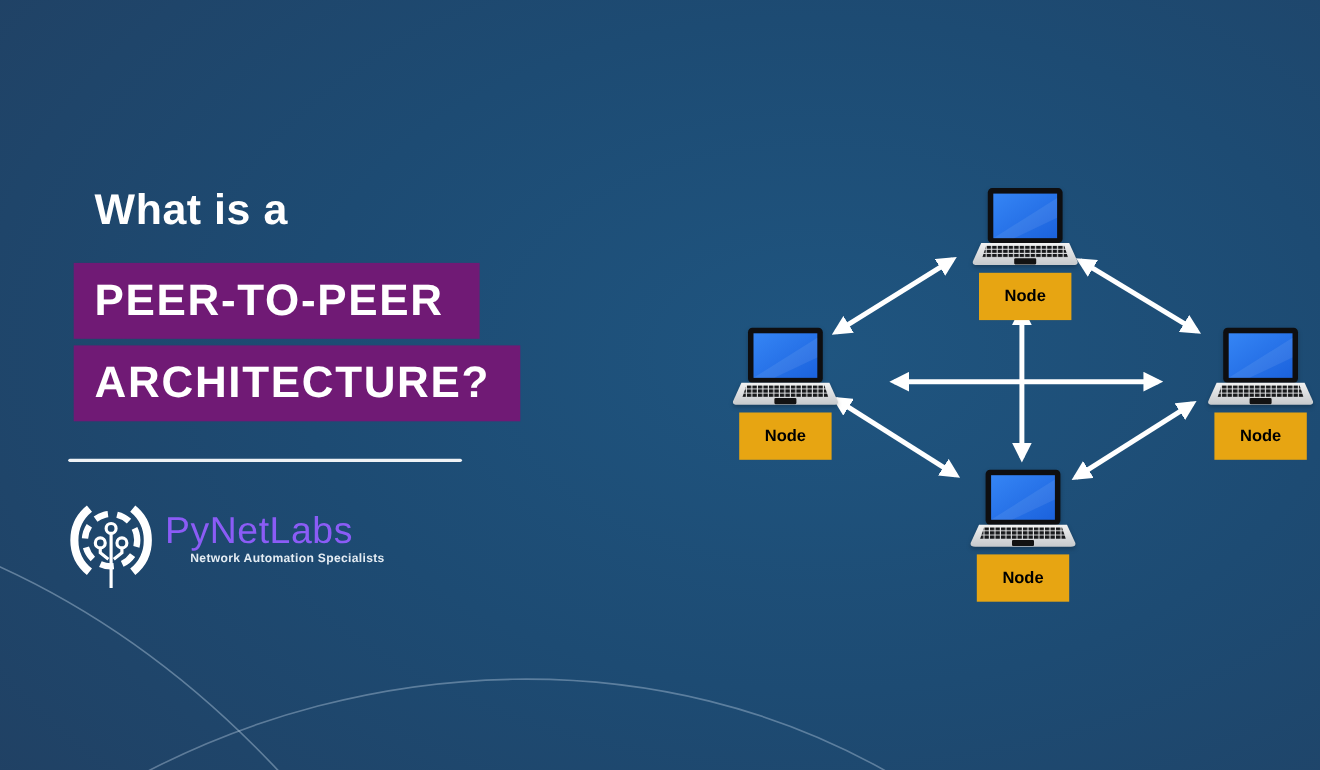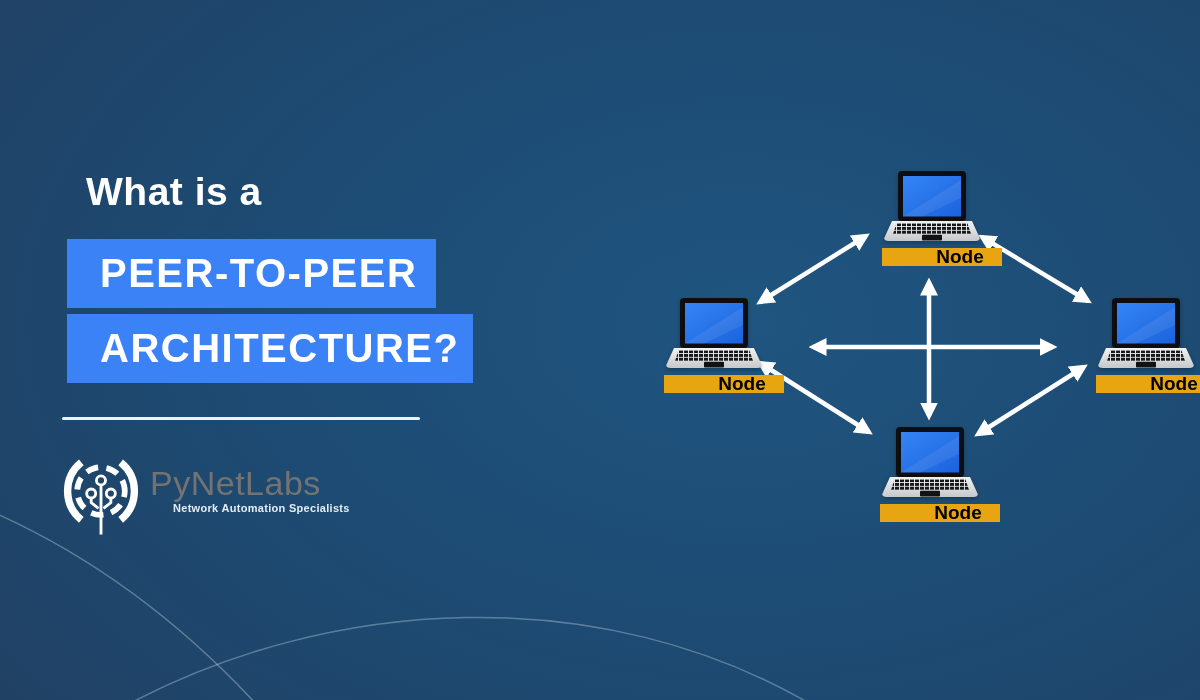--- a/index.html
+++ b/index.html
@@ -13,44 +13,44 @@
 
   
   #bg-arcs{left:0;top:0;width:1200px;height:700px;pointer-events:none;}
 
   
   .title-prefix{
     left:86px;top:170px;
     color:#ffffff;font-size:39px;font-weight:700;letter-spacing:.5px;
   }
   .hl{
-    background:#3b82f6;color:#ffffff;box-sizing:border-box;
-    display:flex;align-items:center;padding-left:33px;
+    background:#701a75;color:#ffffff;box-sizing:border-box;
+    display:flex;align-items:center;padding-left:19px;
     font-weight:800;font-size:40px;letter-spacing:1.5px;
     white-space:nowrap;overflow:hidden;
   }
   .hl1{left:67px;top:239px;width:369px;height:69px;}
   .hl2{left:67px;top:314px;width:406px;height:69px;}
   .divider{
     left:62px;top:417px;width:358px;height:2.5px;background:#ffffff;opacity:.93;border-radius:2px;
   }
   .brand-name{
-    left:150px;top:464px;color:#737373;font-size:34px;font-weight:400;letter-spacing:.5px;
+    left:150px;top:464px;color:#8b5cf6;font-size:34px;font-weight:400;letter-spacing:.5px;
   }
   .brand-tagline{
     left:173px;top:502px;color:#e4ecf3;font-size:11px;font-weight:700;letter-spacing:.3px;
   }
   #brand-logo{left:60px;top:452px;width:82px;height:88px;}
 
   
   .node{width:100px;text-align:center;}
   .node svg.laptop{width:100px;height:76px;display:block;filter:drop-shadow(0 2px 2px rgba(0,0,0,.25));}
   .node-label{
-    width:84px;height:18px;margin:2px auto 0;background:#e7a512;color:#000;
-    font-size:19px;font-weight:700;display:flex;align-items:center;justify-content:center;padding-left:36px;
+    width:84px;height:43px;margin:2px auto 0;background:#e7a512;color:#000;
+    font-size:15px;font-weight:700;display:flex;align-items:center;justify-content:center;
   }
   .node-top{left:882px;top:170px;}
   .node-left{left:664px;top:297px;}
   .node-right{left:1096px;top:297px;}
   .node-bottom{left:880px;top:426px;}
   #arrows{left:0;top:0;width:1200px;height:700px;pointer-events:none;}
 </style>
 </head>
 <body>
 

